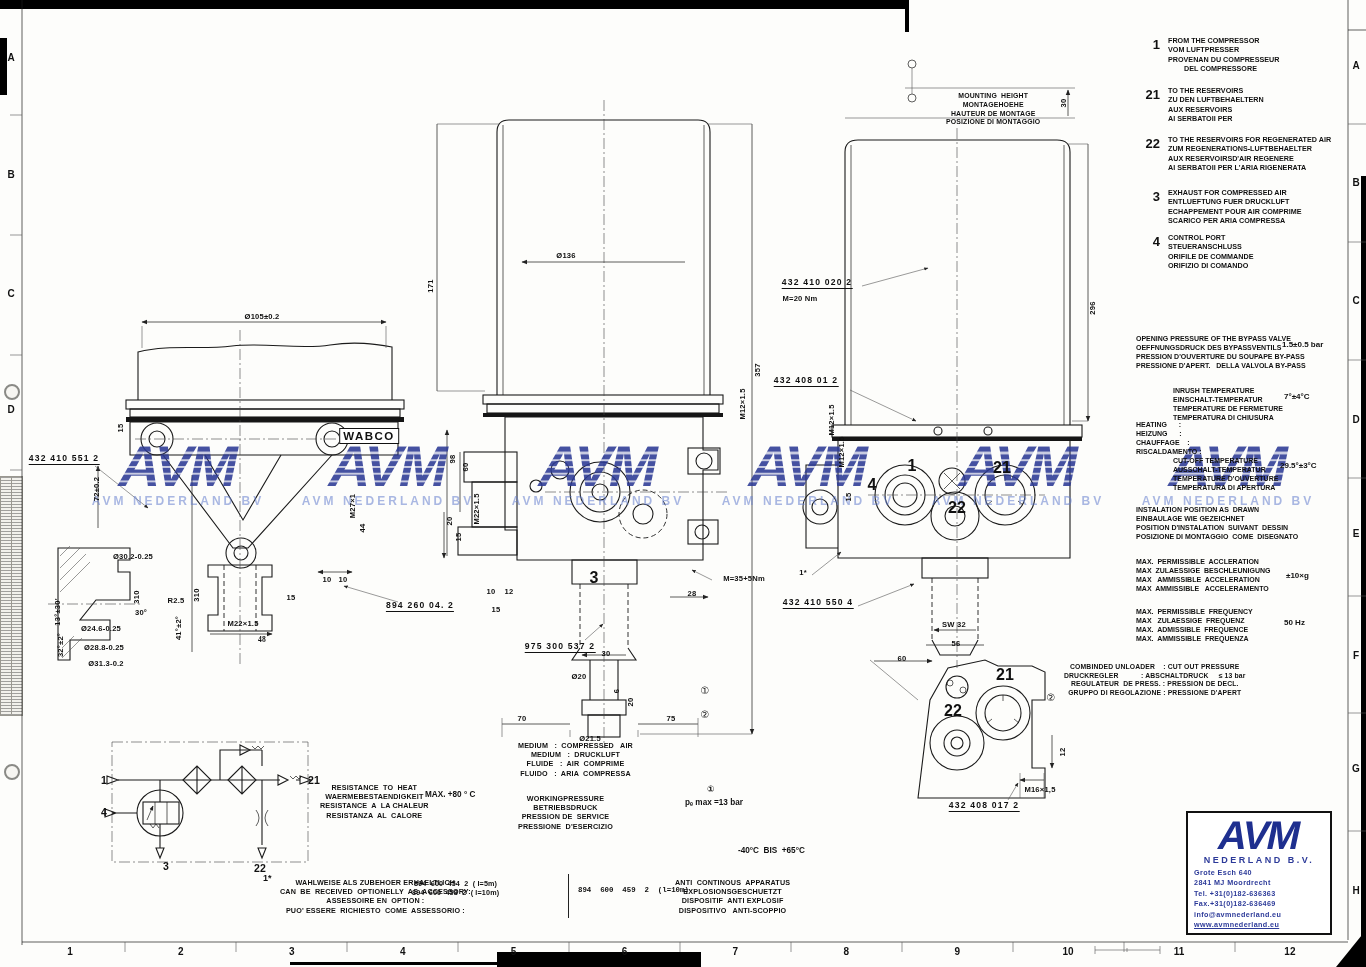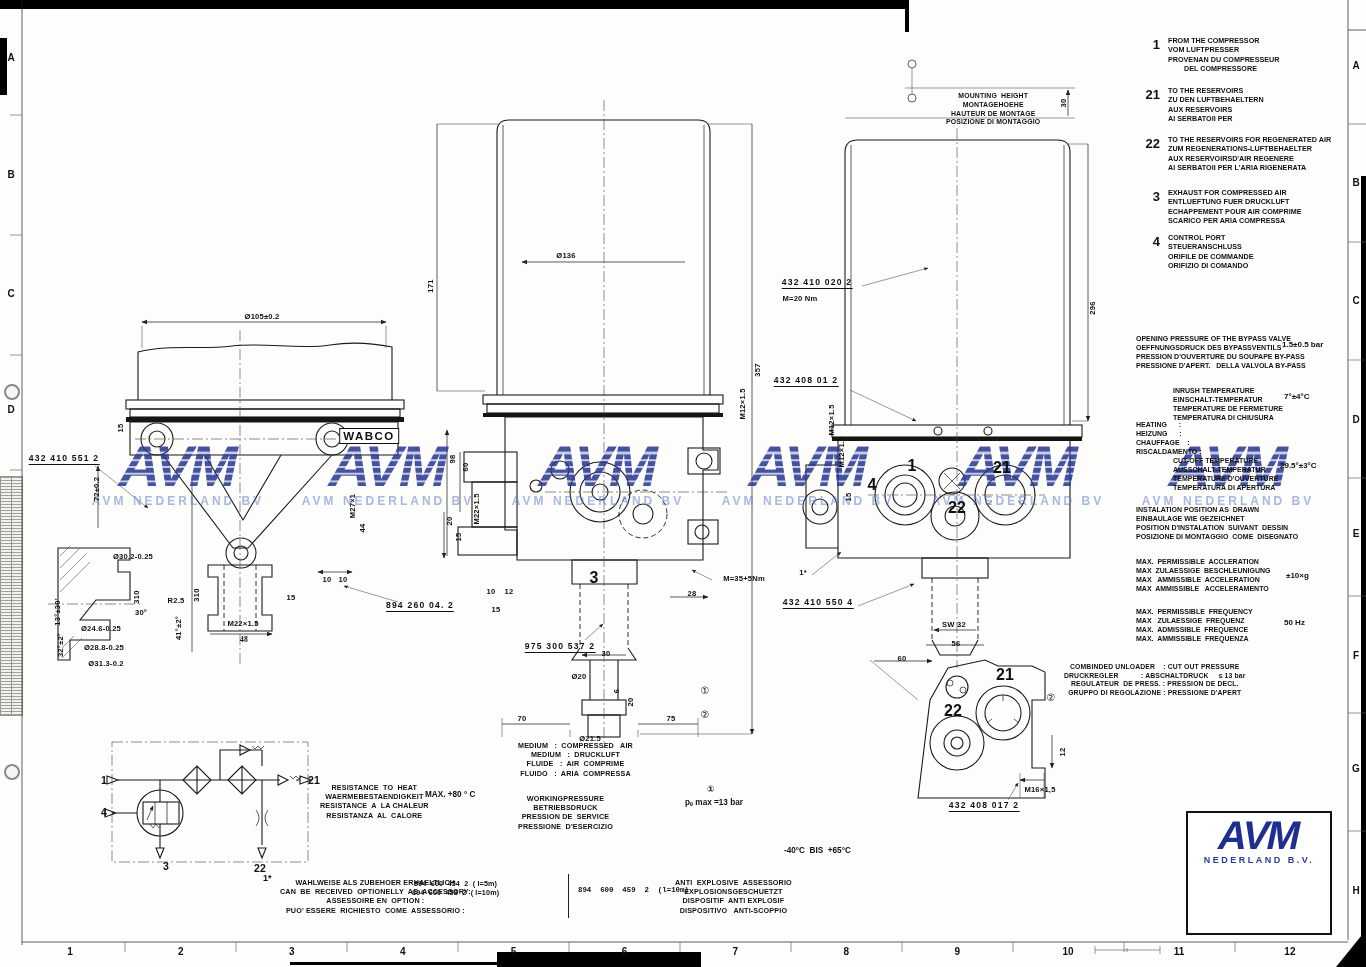--- a/index.html
+++ b/index.html
@@ -281,21 +281,21 @@
       <span class="annot" style="left: 176px; top: 572px; margin-top: 28px;">R2.5</span>
       <span class="annot" style="left: 141px; top: 612px;">30°</span>
       <span class="annot rot" style="left: 57px; top: 612px;">13°±30'</span>
       <span class="annot rot" style="left: 60px; top: 645px;">32°±2°</span>
       <span class="annot rot" style="left: 178px; top: 628px;">41°±2°</span>
       <span class="annot rot" style="left: 136px; top: 597px;">310</span>
       <span class="annot" style="left: 101px; top: 628px;">Ø24.6-0.25</span>
       <span class="annot" style="left: 104px; top: 647px;">Ø28.8-0.25</span>
       <span class="annot" style="left: 106px; top: 663px;">Ø31.3-0.2</span>
       <span class="annot" style="left: 243px; top: 623px;">M22×1.5</span>
-      <span class="annot" style="left: 244px; top: 639px; font-family: Liberation Serif, serif;">48</span>
+      <span class="annot" style="left: 262px; top: 639px; font-family: Liberation Serif, serif;">48</span>
       <span class="annot" style="left: 327px; top: 579px;">10</span>
       <span class="annot" style="left: 343px; top: 579px;">10</span>
       <span class="annot pn" style="left: 420px; top: 606px;">894 260 04. 2</span>
       <span class="annot rot" style="left: 352px; top: 506px;">M27×1</span>
       <span class="annot rot" style="left: 362px; top: 528px;">44</span>
       <span class="annot" style="left: 291px; top: 597px;">15</span>
       <span class="annot rot" style="left: 196px; top: 595px;">310</span>
       <span class="annot wabco" style="left: 369px; top: 436px;">WABCO</span>
       <span class="annot" style="left: 566px; top: 255px;">Ø136</span>
       <span class="annot rot" style="left: 430px; top: 286px;">171</span>
@@ -500,41 +500,49 @@
       <div>FLUIDO   :  ARIA  COMPRESSA</div>
     </div>
   <div class="tl" style="left:518px;top:794px;">
       <div>WORKINGPRESSURE</div>
       <div>BETRIEBSDRUCK</div>
       <div>PRESSION DE  SERVICE</div>
       <div>PRESSIONE  D'ESERCIZIO</div>
     </div>
   <span class="note-sup" style="left:707px;top:784px;">①</span>
   <span class="vbind" style="left:685px;top:798px;">pₑ max =13 bar</span>
-  <span class="vbind" style="left:738px;top:846px;margin-left:46px;">-40°C  BIS  +65°C</span>
+  <span class="vbind" style="left:738px;top:846px;">-40°C  BIS  +65°C</span>
   <span class="note-sup" style="left:263px;top:873px;">1*</span>
   <div class="tl" style="left:280px;top:878px;">
       <div>WAHLWEISE ALS ZUBEHOER ERHAELTLICH</div>
       <div>CAN  BE  RECEIVED  OPTIONELLY  AS  ACCESSORY:</div>
       <div>ASSESSOIRE EN  OPTION :</div>
       <div>PUO' ESSERE  RICHIESTO  COME  ASSESSORIO :</div>
     </div>
   <div class="tl" style="left:412px;top:879px;">
       <div>894  600  454  2  ( l=5m)</div>
       <div>894  600  458  2  ( l=10m)</div>
     </div>
   <div class="sep" style="left:568px;top:874px;height:44px;"></div>
   <span class="vbind" style="left:578px;top:886px;font-weight:600;font-size:7.4px;font-family:Liberation Mono, monospace;">894  600  459  2  (l=10m)</span>
   <div class="tl" style="left:675px;top:878px;">
-      <div>ANTI  EXPLOSIVE  ASSESSORIO</div>
+      <div>ANTI  CONTINOUS  APPARATUS</div>
       <div>EXPLOSIONSGESCHUETZT</div>
       <div>DISPOSITIF  ANTI EXPLOSIF</div>
       <div>DISPOSITIVO   ANTI-SCOPPIO</div>
     </div>
 
   <div class="logo-box">
     <div class="logo-avm">
       <span>AVM</span>
     </div>
     <div class="logo-sub">NEDERLAND B.V.</div>
+    <div class="logo-addr">
+        <div>Grote Esch 640</div>
+        <div>2841 MJ Moordrecht</div>
+        <div>Tel. +31(0)182-636363</div>
+        <div>Fax.+31(0)182-636469</div>
+        <div>info@avmnederland.eu</div>
+        <div>www.avmnederland.eu</div>
+      </div>
   </div>
 
 </div>
 
 </body></html>

